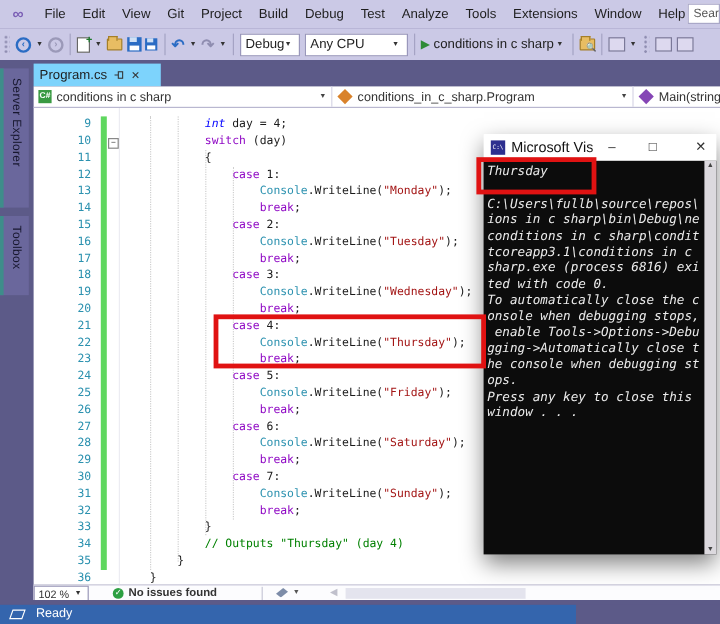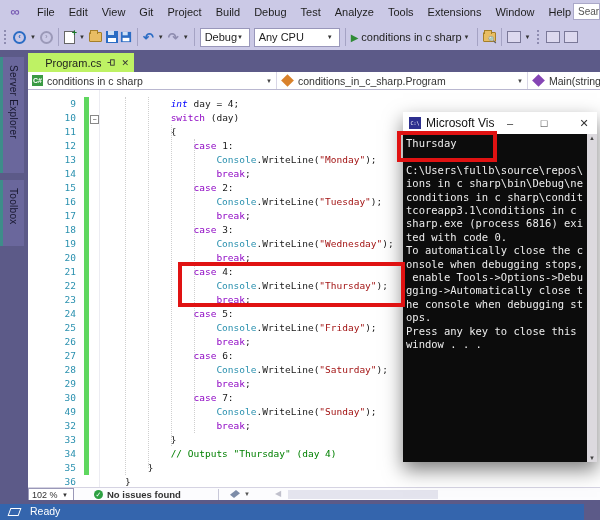--- a/index.html
+++ b/index.html
@@ -38,21 +38,21 @@
   .sm-ic { width:14px; height:12px; border:1px solid #7a7898; background:#ddd9ef; }
   .folder-search { position:relative; }
   .folder-search:after { content:"\1F50D"; position:absolute; font-size:7px; right:-3px; bottom:-3px; }
 
   
   .leftstrip { position:absolute; left:0; top:50px; width:28px; height:470px; background:#5c5a88; }
   .sidetab { position:absolute; left:0; width:24px; background:#6a679c; border-left:3px solid #3e8d8a; color:#17172e; font-size:10px; writing-mode:vertical-rl; display:flex; align-items:center; padding:8px 0; letter-spacing:.3px; }
 
   
   .tabwell { position:absolute; left:28px; top:53px; width:572px; height:19px; background:#5c5a88; }
-  .doctab { position:absolute; left:0; top:0; height:19px; width:106px; background:#bef264; display:flex; align-items:center; padding:0 5px;justify-content:flex-end; }
+  .doctab { position:absolute; left:0; top:0; height:19px; width:106px; background:#7dd3fc; display:flex; align-items:center; padding:0 5px; }
   .doctab .t-title { font-size:11px; color:#1e1e1e; margin-right:6px; }
   .doctab .t-close { font-size:9px; color:#333; margin-left:5px; }
   .breadcrumb { position:absolute; left:28px; top:72px; width:572px; height:18px; background:#ffffff; border-bottom:1px solid #b9b7d0; display:flex; }
   .bc-sec { display:flex; align-items:center; font-size:10.5px; color:#333; border-right:1px solid #d8d6e6; position:relative; overflow:hidden; white-space:nowrap; }
   .bc-caret { position:absolute; right:4px; font-size:6px; color:#444; }
   .csharp-ic { width:11px; height:11px; background:#3a9a43; color:#fff; font-size:7px; font-weight:bold; line-height:11px; text-align:center; margin:0 4px 0 4px; flex:none; }
   .class-ic { width:9px; height:9px; background:#d9822b; transform:rotate(45deg); margin:0 6px 0 6px; flex:none; }
   .method-ic { width:9px; height:9px; background:#8545b5; transform:rotate(45deg); margin:0 6px 0 6px; flex:none; }
 
   
@@ -82,32 +82,32 @@
   .issue-check { position:absolute; left:66px; top:2px; width:9px; height:9px; border-radius:50%; background:#2da042; color:#fff; font-size:7px; line-height:9px; text-align:center; }
   .issue-text { position:absolute; left:79px; top:1px; font-size:9.5px; color:#333; font-weight:bold; }
   .ebsep { position:absolute; left:190px; top:1px; width:1px; height:11px; background:#c8c8d8; }
   .brush-ic { position:absolute; left:202px; top:2px; width:10px; height:8px; background:#7d8ca8; clip-path:polygon(0 60%, 60% 0, 100% 40%, 40% 100%); }
   .brush-caret { position:absolute; left:216px; top:3px; font-size:6px; color:#555; }
   .hscroll-arrow { position:absolute; left:247px; top:1px; font-size:8px; color:#c0c0cc; }
   .hscroll-thumb { position:absolute; left:260px; top:2px; width:150px; height:9px; background:#e4e4ee; }
 
   
   .purple-strip { position:absolute; left:0; top:500px; width:600px; height:4px; background:#5c5a88; }
-  .statusbar { position:absolute; left:0; top:504px; width:584px; height:16px; background:#3465ad; color:#fff;padding-left:40px; }
+  .statusbar { position:absolute; left:0; top:504px; width:480px; height:16px; background:#3465ad; color:#fff;padding-left:40px; }
   .status-ic { position:absolute; left:9px; top:4px; width:11px; height:8px; border:1px solid #fff; transform:skewX(-20deg); }
   .status-text { position:absolute; left:30px; top:1px; font-size:10.5px; }
 
   
   .console { position:absolute; left:403px; top:112px; width:194px; height:350px; z-index:30; box-shadow:0 8px 18px rgba(0,0,0,.5); }
   .con-title { position:absolute; left:0; top:0; width:100%; height:22px; background:#ffffff; display:flex; align-items:center; }
   .con-ic { width:12px; height:12px; background:#2d2f8f; color:#fff; font-size:5px; line-height:12px; text-align:center; margin:0 5px 0 6px; font-family:"DejaVu Sans Mono", monospace; }
   .con-name { font-size:12px; color:#111; white-space:nowrap; overflow:hidden; width:68px;text-align:center; }
   .con-btn { position:absolute; top:0; width:22px; height:22px; text-align:center; font-size:11px; color:#333; line-height:22px; }
   .con-body { position:absolute; left:0; top:22px; width:100%; height:328px; background:#0c0c0c; padding:3px 0 0 3px; overflow:hidden; }
-  .con-line { font-family:"DejaVu Sans Mono", monospace; font-size:10.5px; line-height:13.4px; color:#ececec; white-space:pre; }
+  .con-line { font-family:"DejaVu Sans Mono", monospace; font-size:10.5px; line-height:13.4px; color:#ececec; white-space:pre;font-style:italic; }
   .con-scroll { position:absolute; right:0; top:22px; width:10px; height:328px; background:#dcd9de; }
   .con-scroll .sb-up { position:absolute; top:1px; left:0; width:10px; text-align:center; font-size:6px; color:#444; }
   .con-scroll .sb-dn { position:absolute; bottom:1px; left:0; width:10px; text-align:center; font-size:6px; color:#444; }
 </style>
 </head>
 <body>
 
 <div id="app">
 
   <div class="menubar">
@@ -245,21 +245,21 @@
         <div class="ln">21</div>
         <div class="ln">22</div>
         <div class="ln">23</div>
         <div class="ln">24</div>
         <div class="ln">25</div>
         <div class="ln">26</div>
         <div class="ln">27</div>
         <div class="ln">28</div>
         <div class="ln">29</div>
         <div class="ln">30</div>
-        <div class="ln">49</div>
+        <div class="ln">31</div>
         <div class="ln">32</div>
         <div class="ln">33</div>
         <div class="ln">34</div>
         <div class="ln">35</div>
         <div class="ln">36</div>
       </div>
     <div class="changebar"></div>
     <div class="marginline"></div>
     <div class="collapse-box">−</div>
     <div class="guide" style="left:97px; top:7px; height:378px;"></div>

